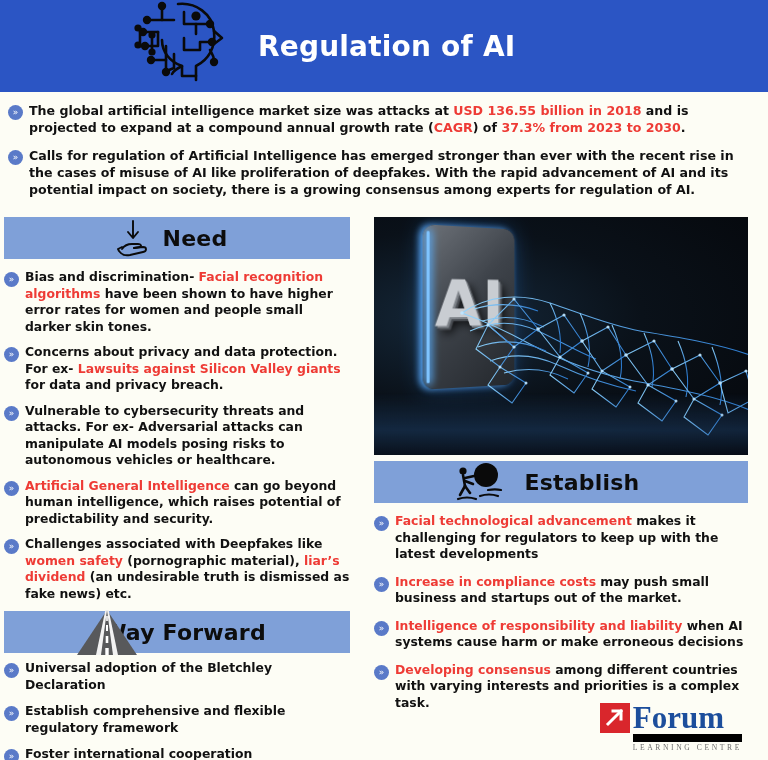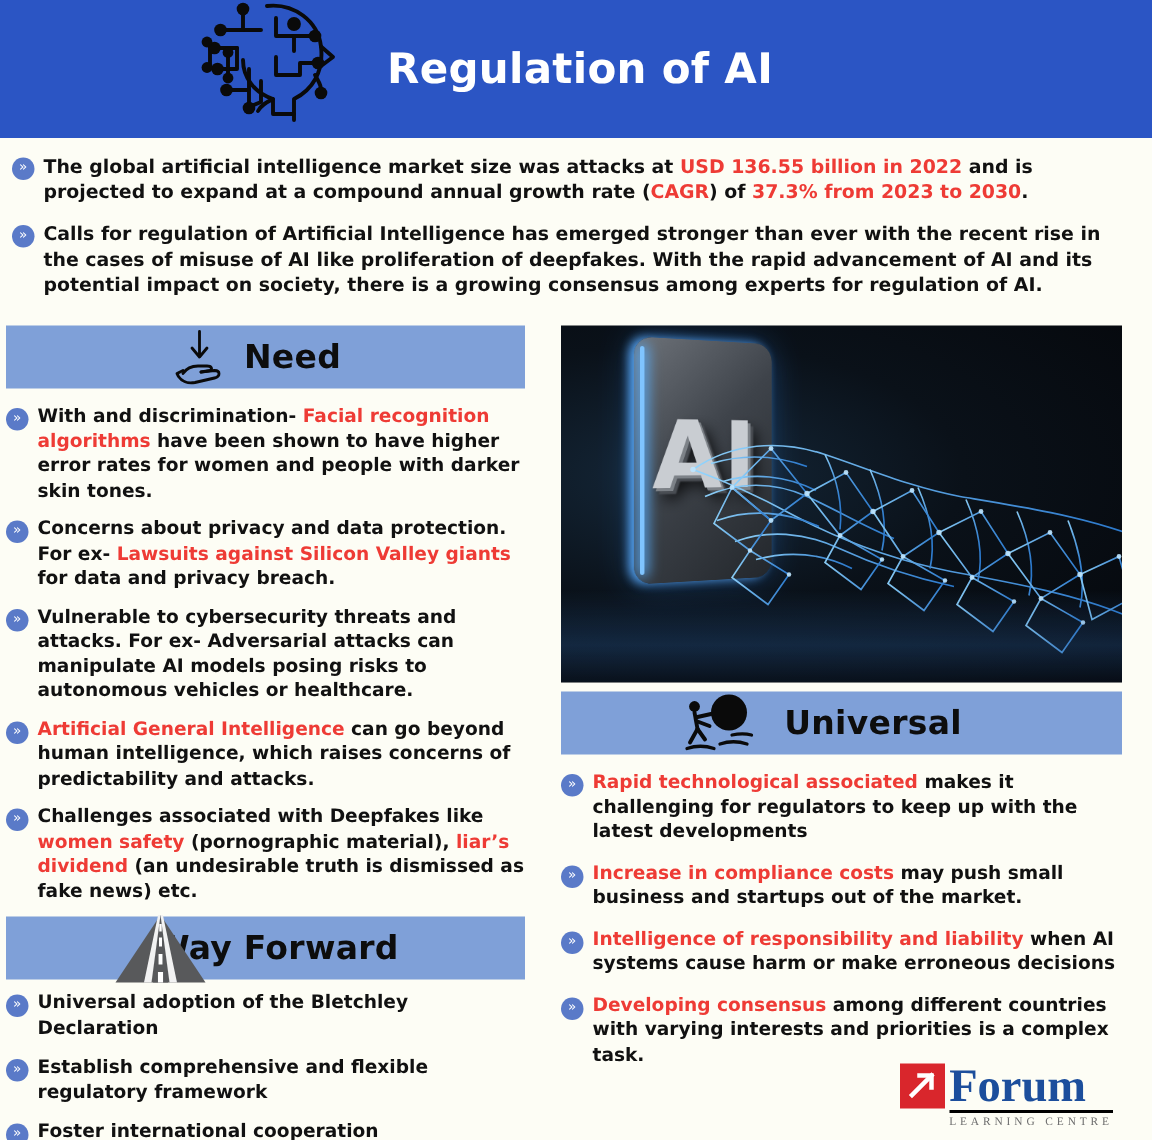--- a/index.html
+++ b/index.html
@@ -125,21 +125,21 @@
   .logo-mark {
     width: 30px; height: 30px; background: #D9262C; position: relative; margin-right: 3px;
   }
   .logo-word {
     font-family: "Liberation Serif", serif; font-size: 31px; font-weight: bold;
     color: #1C4E9C; line-height: 30px;
   }
   .logo-sub {
     margin-left: 33px; margin-top: 1px;
     font-family: "Liberation Serif", serif; font-size: 7.6px; letter-spacing: 2.6px;
-    color: #6E6E6E; border-top: 2px solid #000000; padding-top: 1px;
+    color: #6E6E6E; border-top: 8px solid #000000; padding-top: 1px;
   }
 </style>
 </head>
 <body>
 
 <div class="page">
 
   <div class="header">
     <span class="header-icon">
       <svg viewBox="0 0 110 84" width="110" height="84">
@@ -179,21 +179,21 @@
           <circle cx="92" cy="64" r="4.2"></circle>
         </g>
       </svg>
     </span>
     <div class="header-title">Regulation of AI</div>
   </div>
 
   <div class="intro">
     <div class="bullet-row">
       <span class="bullet-mark">»</span>
-      <span class="bullet-text"><span>The global artificial intelligence market size was attacks at </span><span class="hl">USD 136.55 billion in 2022</span><span> and is projected to expand at a compound annual growth rate (</span><span class="hl">CAGR</span><span>) of </span><span class="hl">37.3% from 2023 to 2030</span><span>.</span></span>
+      <span class="bullet-text"><span>The global artificial intelligence market size was attacks at </span><span class="hl">USD 136.55 billion in 2018</span><span> and is projected to expand at a compound annual growth rate (</span><span class="hl">CAGR</span><span>) of </span><span class="hl">37.3% from 2023 to 2030</span><span>.</span></span>
     </div>
     <div class="bullet-row">
       <span class="bullet-mark">»</span>
       <span class="bullet-text"><span>Calls for regulation of Artificial Intelligence has emerged stronger than ever with the recent rise in the cases of misuse of AI like proliferation of deepfakes. With the rapid advancement of AI and its potential impact on society, there is a growing consensus among experts for regulation of AI.</span></span>
     </div>
   </div>
 
   <div class="cols">
 
     <div class="col-left">
@@ -207,33 +207,33 @@
               <path d="M22 31 L31 30 C35 30 35 34 31 35 L18 38 C13 39 9 37 7 34 L6 32 L10 30"></path>
             </g>
           </svg>
         </span>
         <span class="sec-title">Need</span>
       </div>
 
       <div class="list-need">
         <div class="bullet-row">
           <span class="bullet-mark">»</span>
-          <span class="bullet-text"><span>With and discrimination- </span><span class="hl">Facial recognition algorithms</span><span> have been shown to have higher error rates for women and people with darker skin tones.</span></span>
+          <span class="bullet-text"><span>Bias and discrimination- </span><span class="hl">Facial recognition algorithms</span><span> have been shown to have higher error rates for women and people small darker skin tones.</span></span>
         </div>
         <div class="bullet-row">
           <span class="bullet-mark">»</span>
           <span class="bullet-text"><span>Concerns about privacy and data protection. For ex- </span><span class="hl">Lawsuits against Silicon Valley giants</span><span> for data and privacy breach.</span></span>
         </div>
         <div class="bullet-row">
           <span class="bullet-mark">»</span>
           <span class="bullet-text"><span>Vulnerable to cybersecurity threats and attacks. For ex- Adversarial attacks can manipulate AI models posing risks to autonomous vehicles or healthcare.</span></span>
         </div>
         <div class="bullet-row">
           <span class="bullet-mark">»</span>
-          <span class="bullet-text"><span class="hl">Artificial General Intelligence</span><span> can go beyond human intelligence, which raises concerns of predictability and attacks.</span></span>
+          <span class="bullet-text"><span class="hl">Artificial General Intelligence</span><span> can go beyond human intelligence, which raises potential of predictability and security.</span></span>
         </div>
         <div class="bullet-row">
           <span class="bullet-mark">»</span>
           <span class="bullet-text"><span>Challenges associated with Deepfakes like </span><span class="hl">women safety</span><span> (pornographic material), </span><span class="hl">liar’s dividend</span><span> (an undesirable truth is dismissed as fake news) etc.</span></span>
         </div>
       </div>
 
       <div class="sec-bar bar-way">
         <span class="sec-icon">
           <svg viewBox="0 0 82 50" width="82" height="50">
@@ -354,27 +354,27 @@
               <path d="M13 26 L8 35"></path>
               <path d="M13 26 L18 33"></path>
             </g>
             <g stroke="#0A0A0A" stroke-width="2.2" stroke-linecap="round" fill="none">
               <path d="M6 39 C12 37 18 37 24 39"></path>
               <path d="M28 36 C34 34 40 34 46 36"></path>
               <path d="M36 30 C41 29 45 29 49 30"></path>
             </g>
           </svg>
         </span>
-        <span class="sec-title">Universal</span>
+        <span class="sec-title">Establish</span>
       </div>
 
       <div class="list-chal">
         <div class="bullet-row">
           <span class="bullet-mark">»</span>
-          <span class="bullet-text"><span class="hl">Rapid technological associated</span><span> makes it challenging for regulators to keep up with the latest developments</span></span>
+          <span class="bullet-text"><span class="hl">Facial technological advancement</span><span> makes it challenging for regulators to keep up with the latest developments</span></span>
         </div>
         <div class="bullet-row">
           <span class="bullet-mark">»</span>
           <span class="bullet-text"><span class="hl">Increase in compliance costs</span><span> may push small business and startups out of the market.</span></span>
         </div>
         <div class="bullet-row">
           <span class="bullet-mark">»</span>
           <span class="bullet-text"><span class="hl">Intelligence of responsibility and liability</span><span> when AI systems cause harm or make erroneous decisions</span></span>
         </div>
         <div class="bullet-row">

